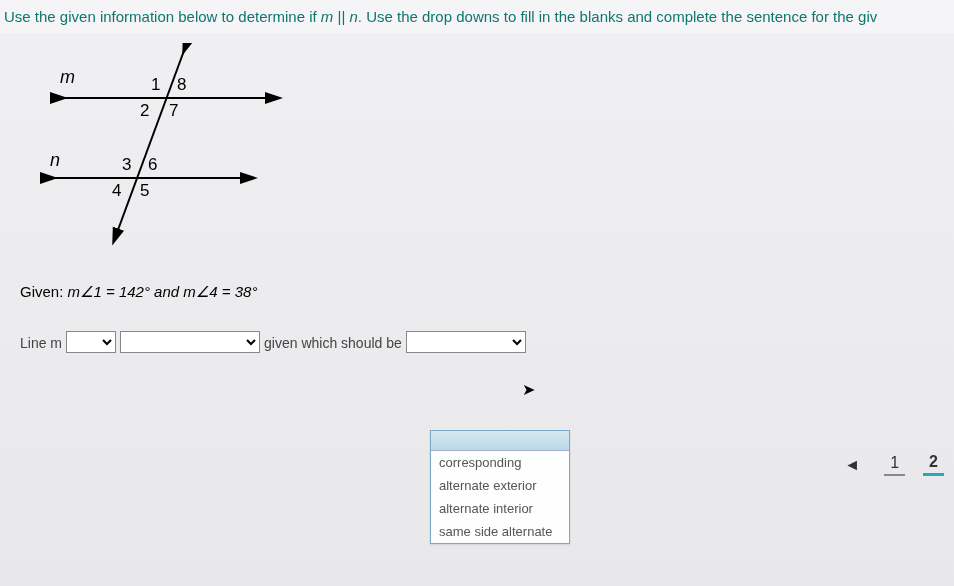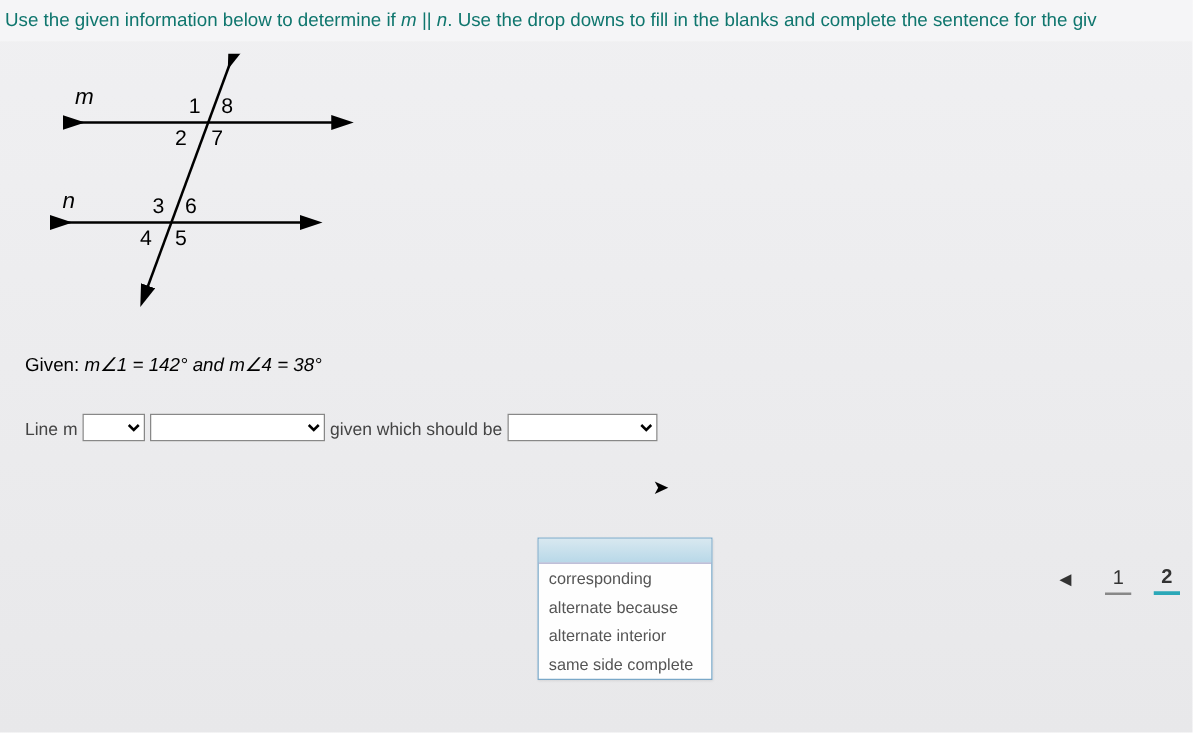--- a/index.html
+++ b/index.html
@@ -148,23 +148,23 @@
   <span>Line m</span>
   <select class="sel1"></select>
   <select class="sel2"></select>
   <span>given which should be</span>
   <select class="sel3"></select>
 </div>
 
 <div class="dropdown-open">
   <div class="opt-header"></div>
   <div class="opt">corresponding</div>
-  <div class="opt">alternate because</div>
+  <div class="opt">alternate exterior</div>
   <div class="opt">alternate interior</div>
-  <div class="opt">same side complete</div>
+  <div class="opt">same side alternate</div>
 </div>
 
 <div class="cursor-arrow">➤</div>
 
 <div class="nav">
   <span class="nav-btn">◄</span>
   <span class="page-num">1</span>
   <span class="page-num active">2</span>
 </div>
 

